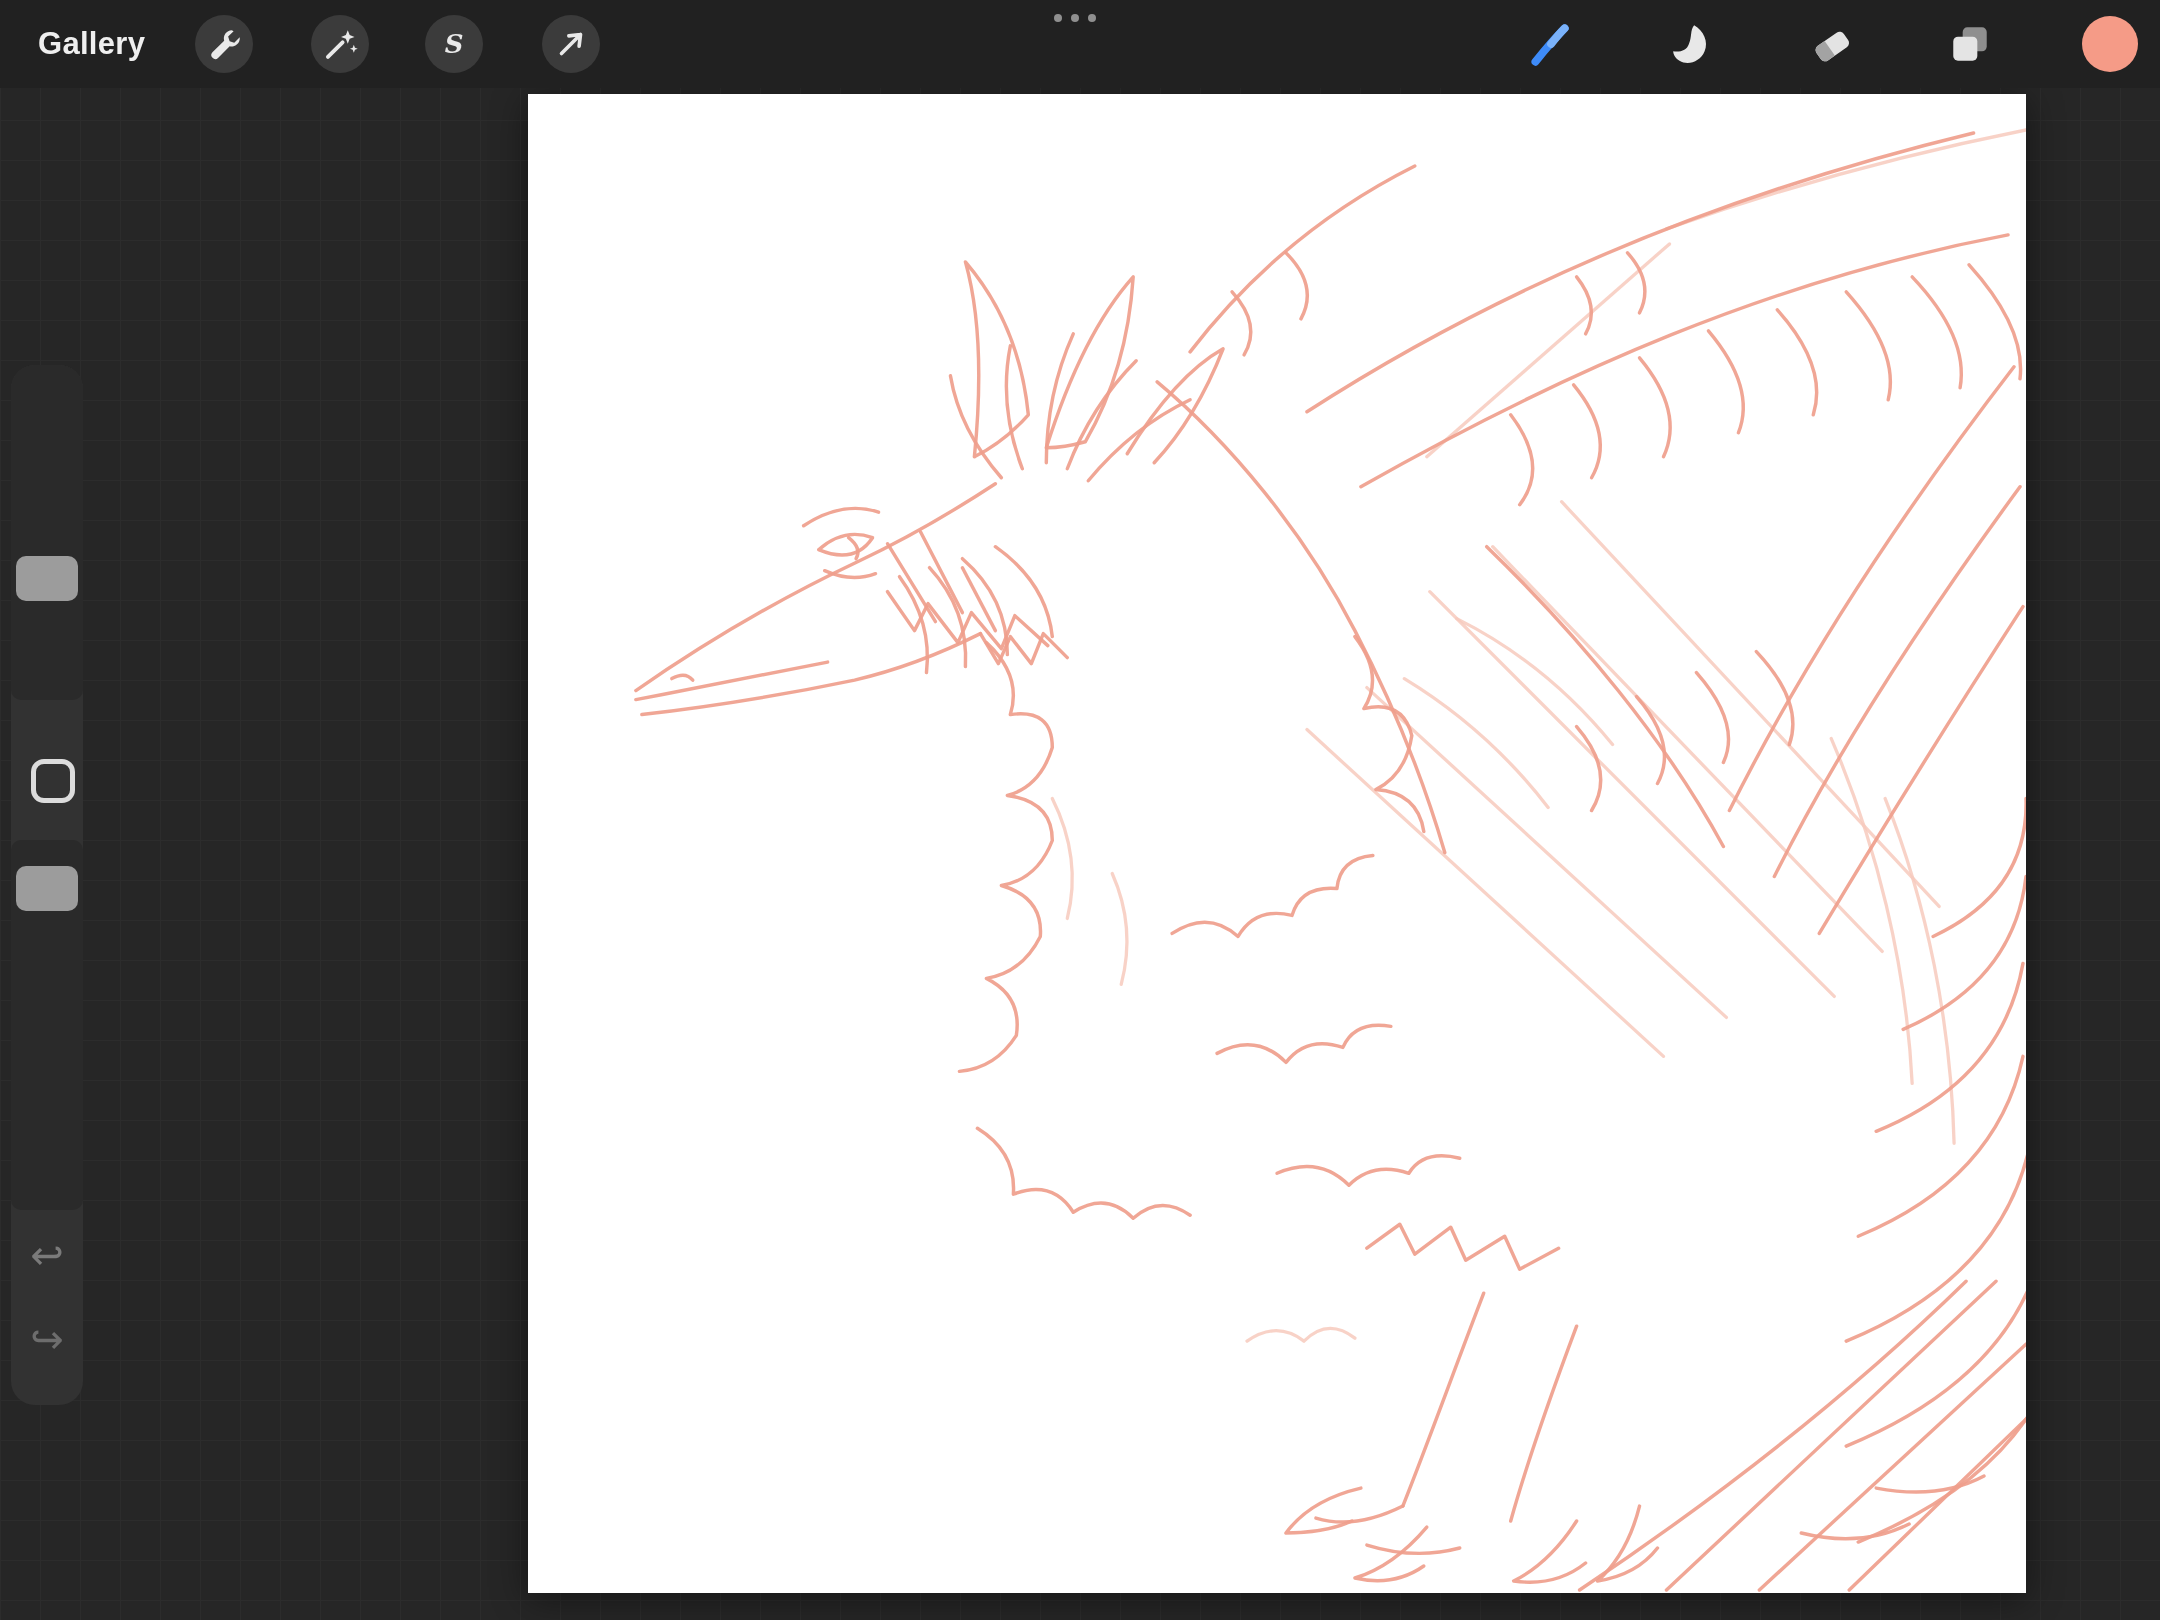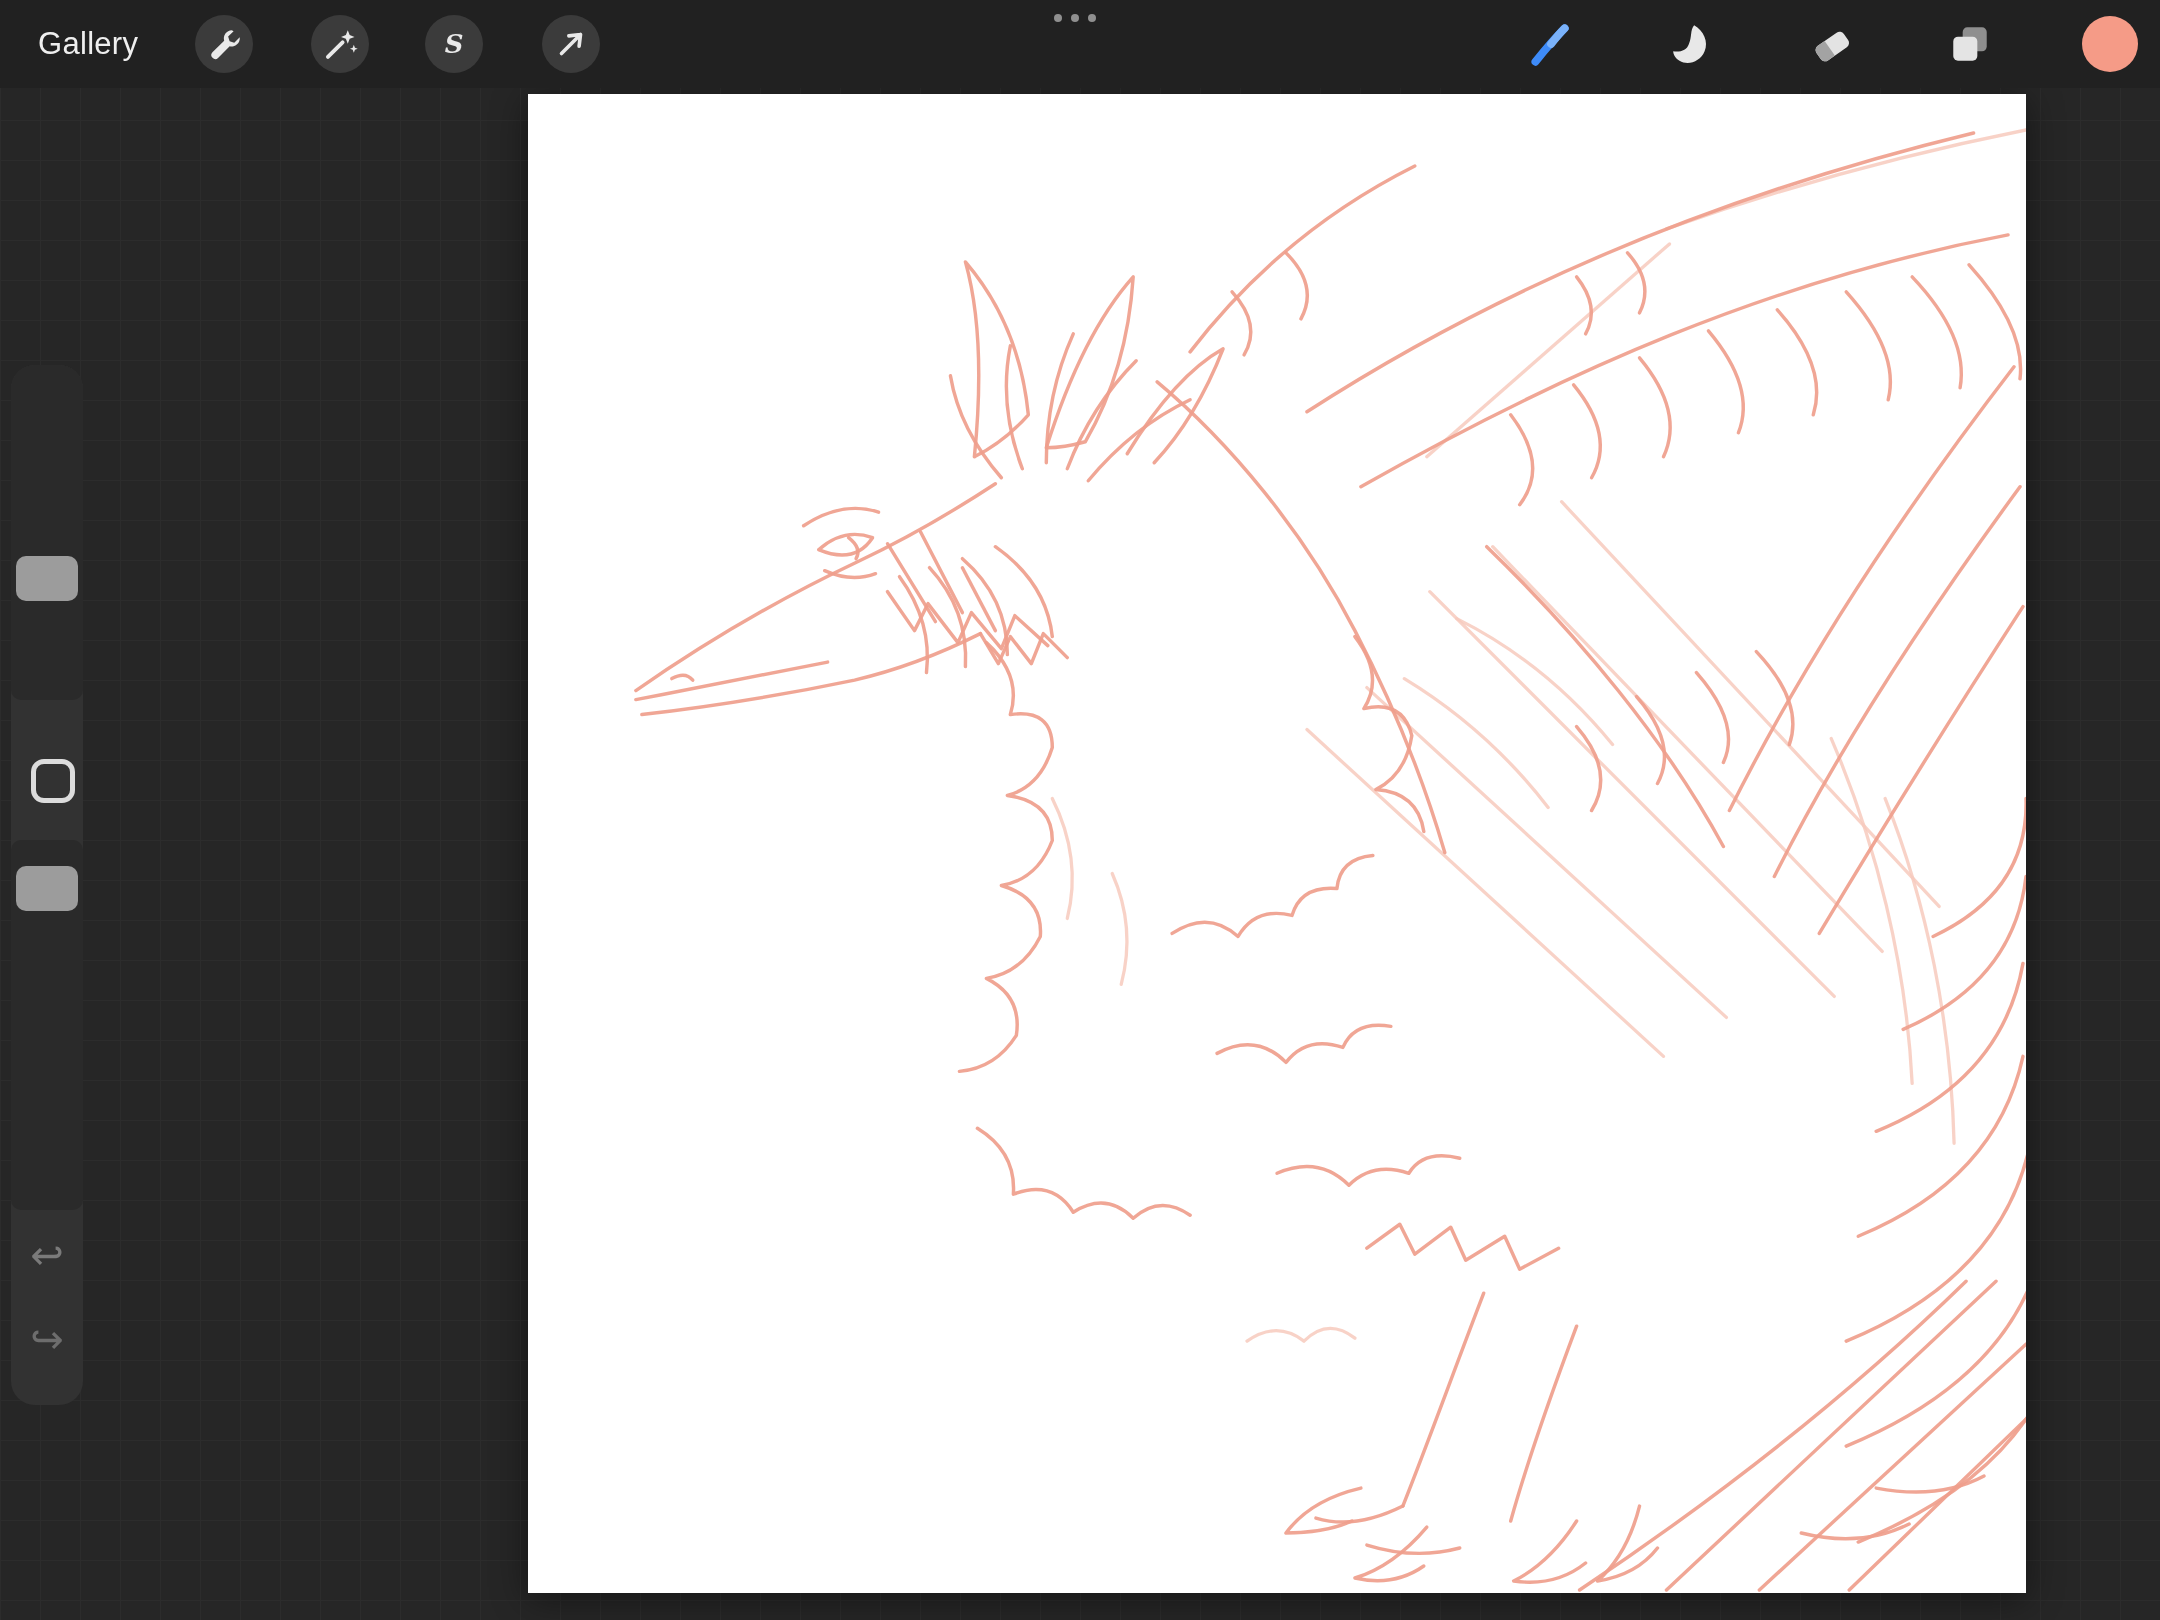--- a/index.html
+++ b/index.html
@@ -5,21 +5,21 @@
   html,body{margin:0;padding:0;background:#161616;}
   .stage{position:relative;width:2160px;height:1620px;overflow:hidden;
          background-color:#262626;
          background-image:linear-gradient(#2c2c2c 1px, transparent 1px),
                           linear-gradient(90deg,#2c2c2c 1px, transparent 1px);
          background-size:40px 40px;
          font-family:"Liberation Sans", sans-serif;}
   
   .topbar{position:absolute;left:0;top:0;width:2160px;height:88px;background:#212121;z-index:5;}
   .gallery{position:absolute;left:38px;top:0;height:88px;line-height:88px;
-           color:#efefef;font-size:31px;font-weight:400;letter-spacing:.3px;cursor:default;}
+           color:#efefef;font-size:31px;font-weight:700;letter-spacing:.3px;cursor:default;}
   .circle-btn{position:absolute;top:15px;width:58px;height:58px;border-radius:50%;
               background:#3b3b3b;display:flex;align-items:center;justify-content:center;}
   .flat-btn{position:absolute;top:15px;width:58px;height:58px;border-radius:50%;
             display:flex;align-items:center;justify-content:center;}
   .dots{position:absolute;left:1054px;top:14px;display:flex;gap:9px;}
   .dots i{width:8px;height:8px;border-radius:50%;background:#8f8f8f;}
   
   .side{position:absolute;left:11px;top:365px;width:72px;height:1040px;
         background:#323232;border-radius:24px;z-index:4;}
   .track{position:absolute;left:0;width:72px;background:#2a2a2a;}

